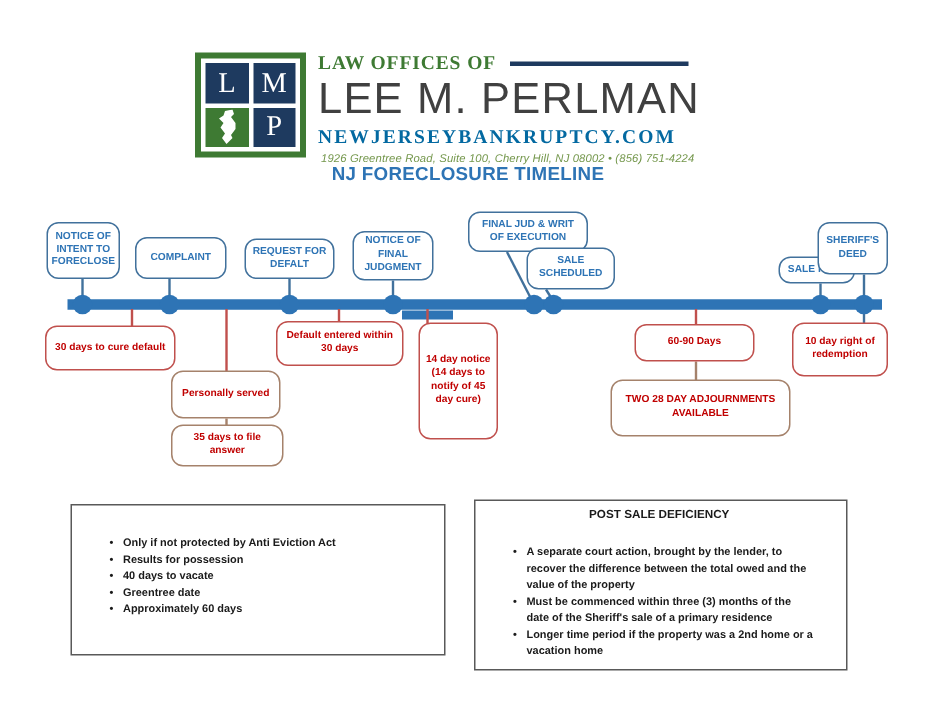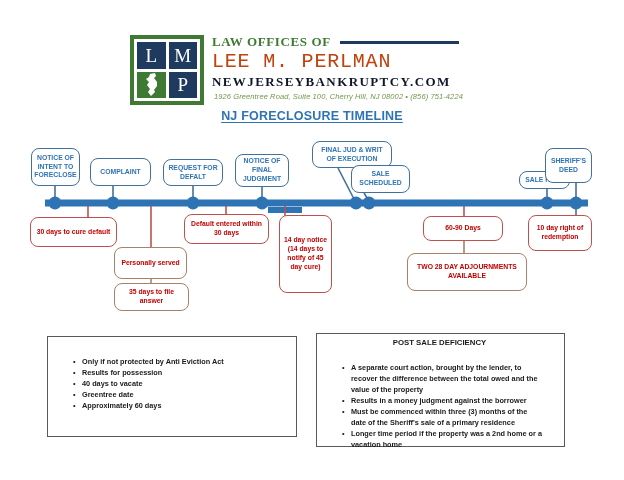--- a/index.html
+++ b/index.html
@@ -19,37 +19,37 @@
   }
   .logo .sq.green{background:#3e7a33;}
   .brand-text{position:absolute;left:212px;top:34px;width:247px;}
   .law-offices-row{display:flex;align-items:center;justify-content:center;}
   .law-offices{
     font-family:"Liberation Serif",serif;font-weight:bold;color:#3e7a33;
     font-size:13px;letter-spacing:0.6px;white-space:nowrap;
   }
   .law-rule{flex:1;height:3.5px;background:#1e3a5f;margin-left:9px;margin-top:1px;}
   .firm-name{
-    font-family:Liberation Mono, monospace;color:#c2410c;font-size:20px;
+    font-family:Liberation Sans, sans-serif;color:#404040;font-size:29px;
     letter-spacing:0.8px;line-height:1.08;white-space:nowrap;margin-top:1px;
   }
   .site{
-    font-family:"Liberation Serif",serif;font-weight:bold;color:#0f172a;
+    font-family:"Liberation Serif",serif;font-weight:bold;color:#0369a1;
     font-size:13px;letter-spacing:1.4px;white-space:nowrap;margin-top:1px;
   }
   .address{
     font-size:7.5px;color:#74974c;margin-top:2px;letter-spacing:0.1px;white-space:nowrap;
     padding-left:2px;
     font-style:italic;
   }
   
   .page-title{
     position:absolute;left:0;top:109px;width:624px;text-align:center;
     color:#2e74b5;font-size:12.5px;font-weight:bold;
-    text-decoration:underline;text-underline-offset:2px;letter-spacing:0.2px;
+    text-underline-offset:2px;letter-spacing:0.2px;
   }
   
   .tbox{
     position:absolute;box-sizing:border-box;background:#fff;
     display:flex;align-items:center;justify-content:center;text-align:center;
     font-weight:bold;font-size:6.8px;line-height:1.3;padding:2px 3px;
   }
   .tbox.blue{border:1.7px solid #41719c;border-radius:8px;color:#2e74b5;}
   .tbox.red{border:1.7px solid #c0504d;border-radius:8px;color:#c00000;}
   .tbox.brown{border:1.7px solid #a5826b;border-radius:8px;color:#c00000;}
@@ -161,19 +161,18 @@
         <li>Results for possession</li>
         <li>40 days to vacate</li>
         <li>Greentree date</li>
         <li>Approximately 60 days</li>
       </ul>
   </div>
   <div class="info-box" style="left:316px;top:333px;width:249px;height:114px;">
     <div class="info-title">POST SALE DEFICIENCY</div>
     <ul>
         <li>A separate court action, brought by the lender, to recover the difference between the total owed and the value of the property</li>
-        <li>Results in a money judgment against the borrower</li>
         <li>Must be commenced within three (3) months of the date of the Sheriff's sale of a primary residence</li>
         <li>Longer time period if the property was a 2nd home or a vacation home</li>
       </ul>
   </div>
 
 </div>
 
 </body></html>

